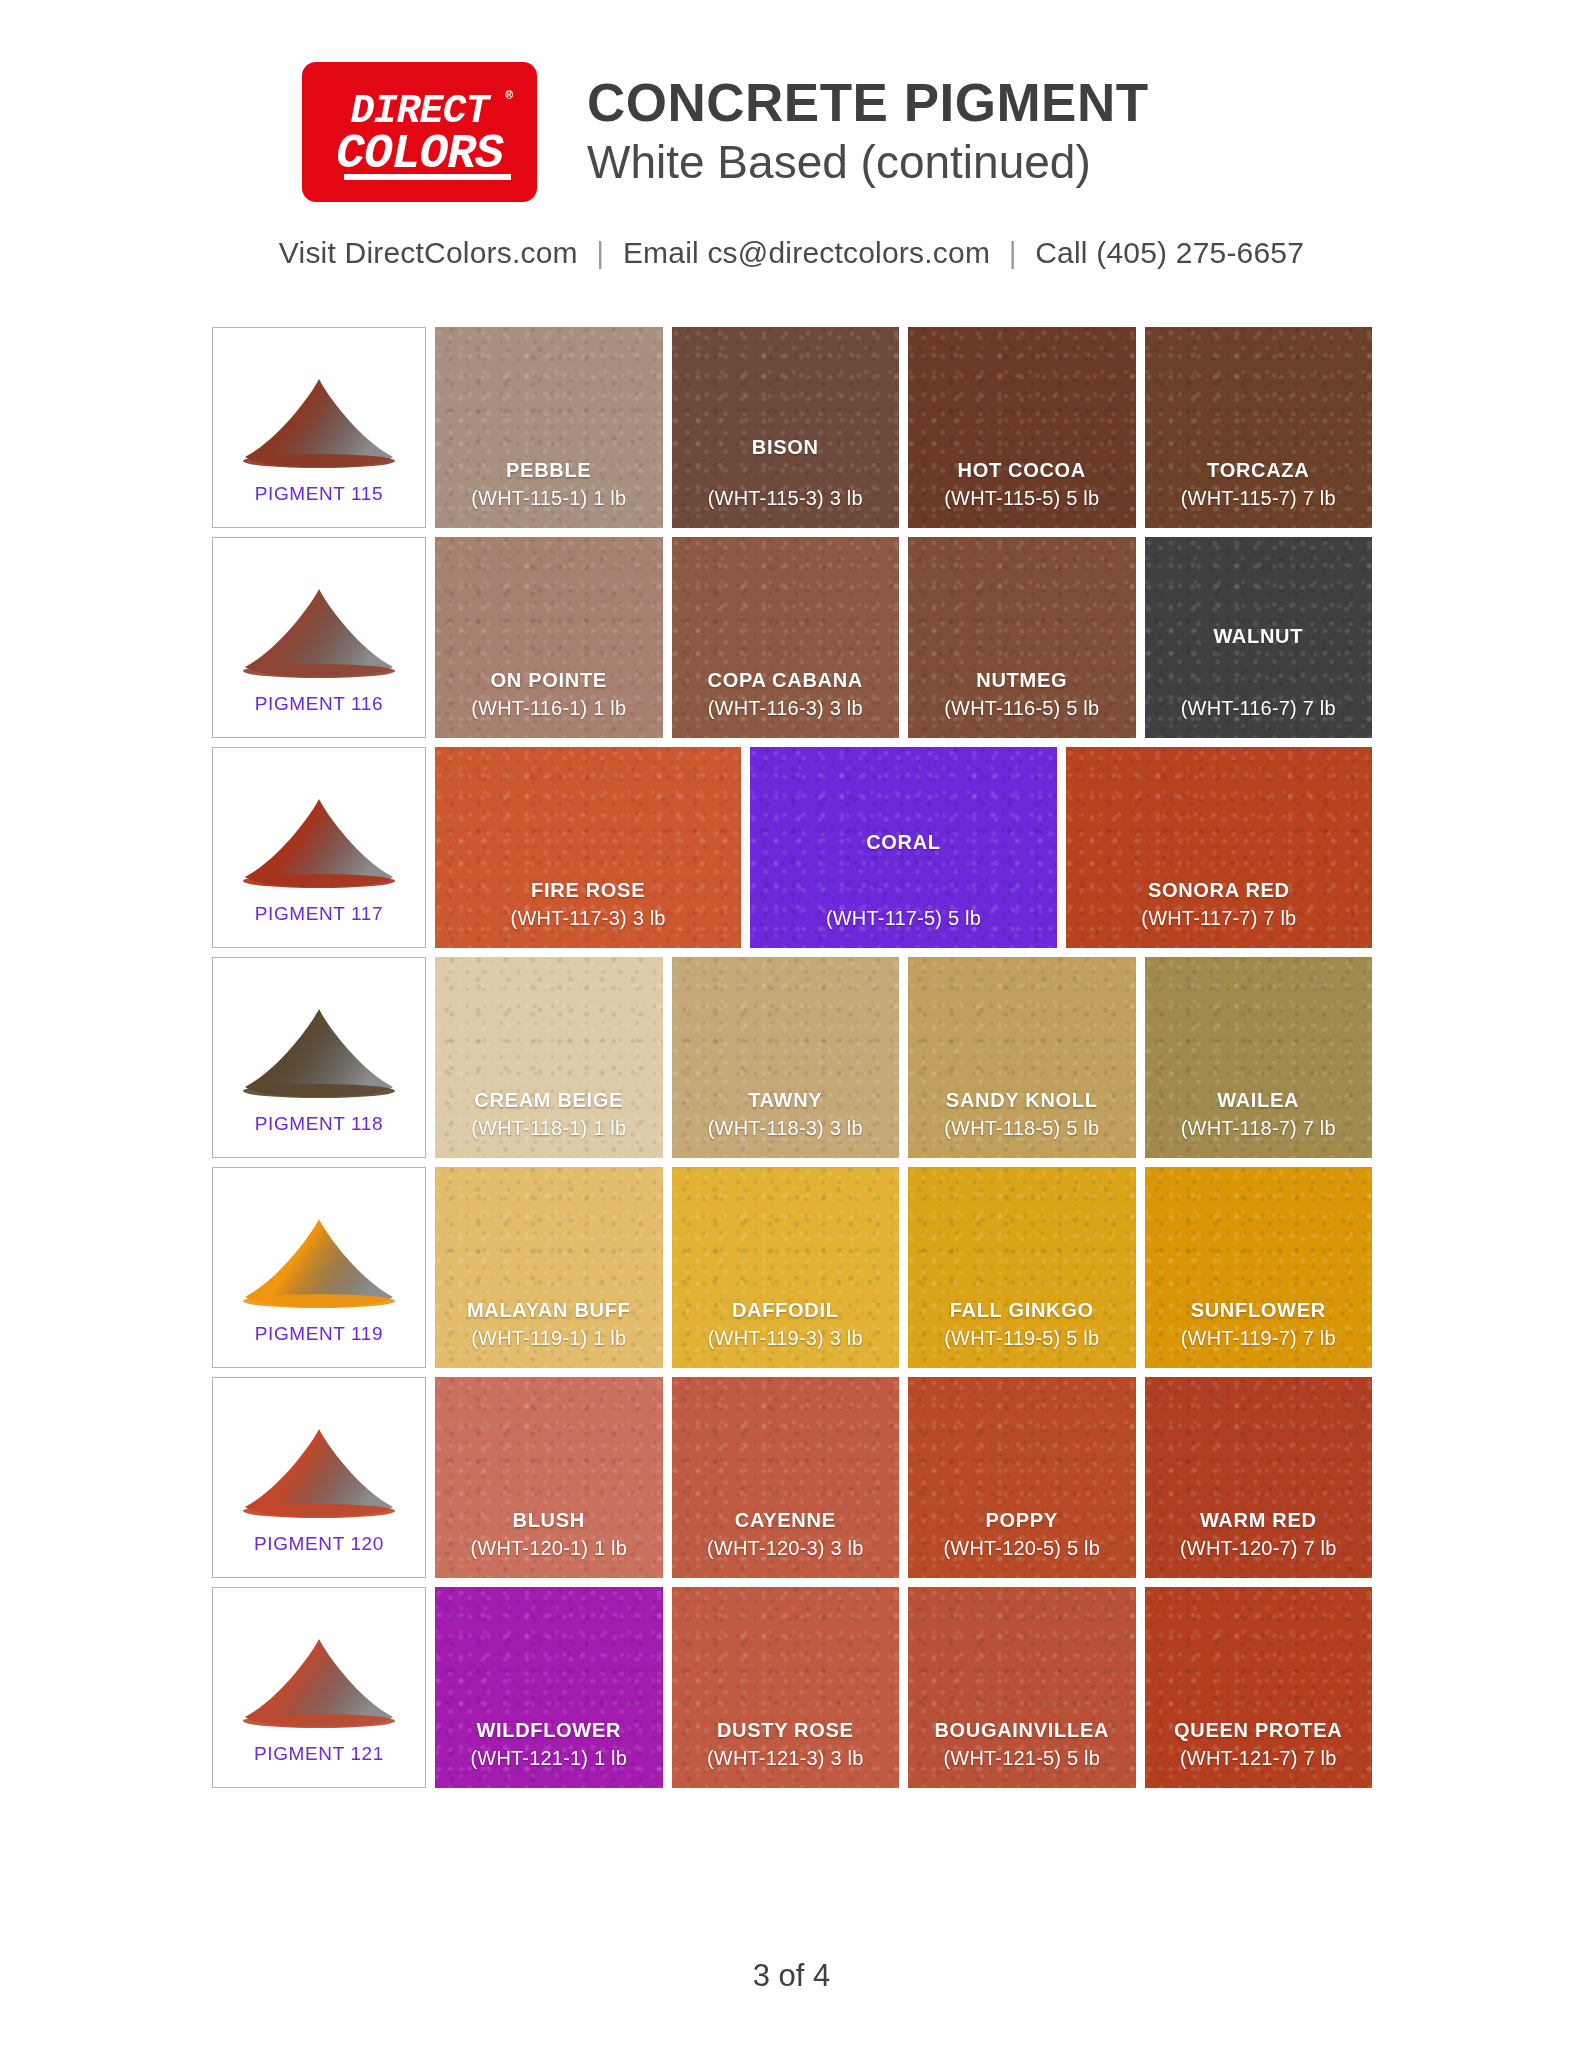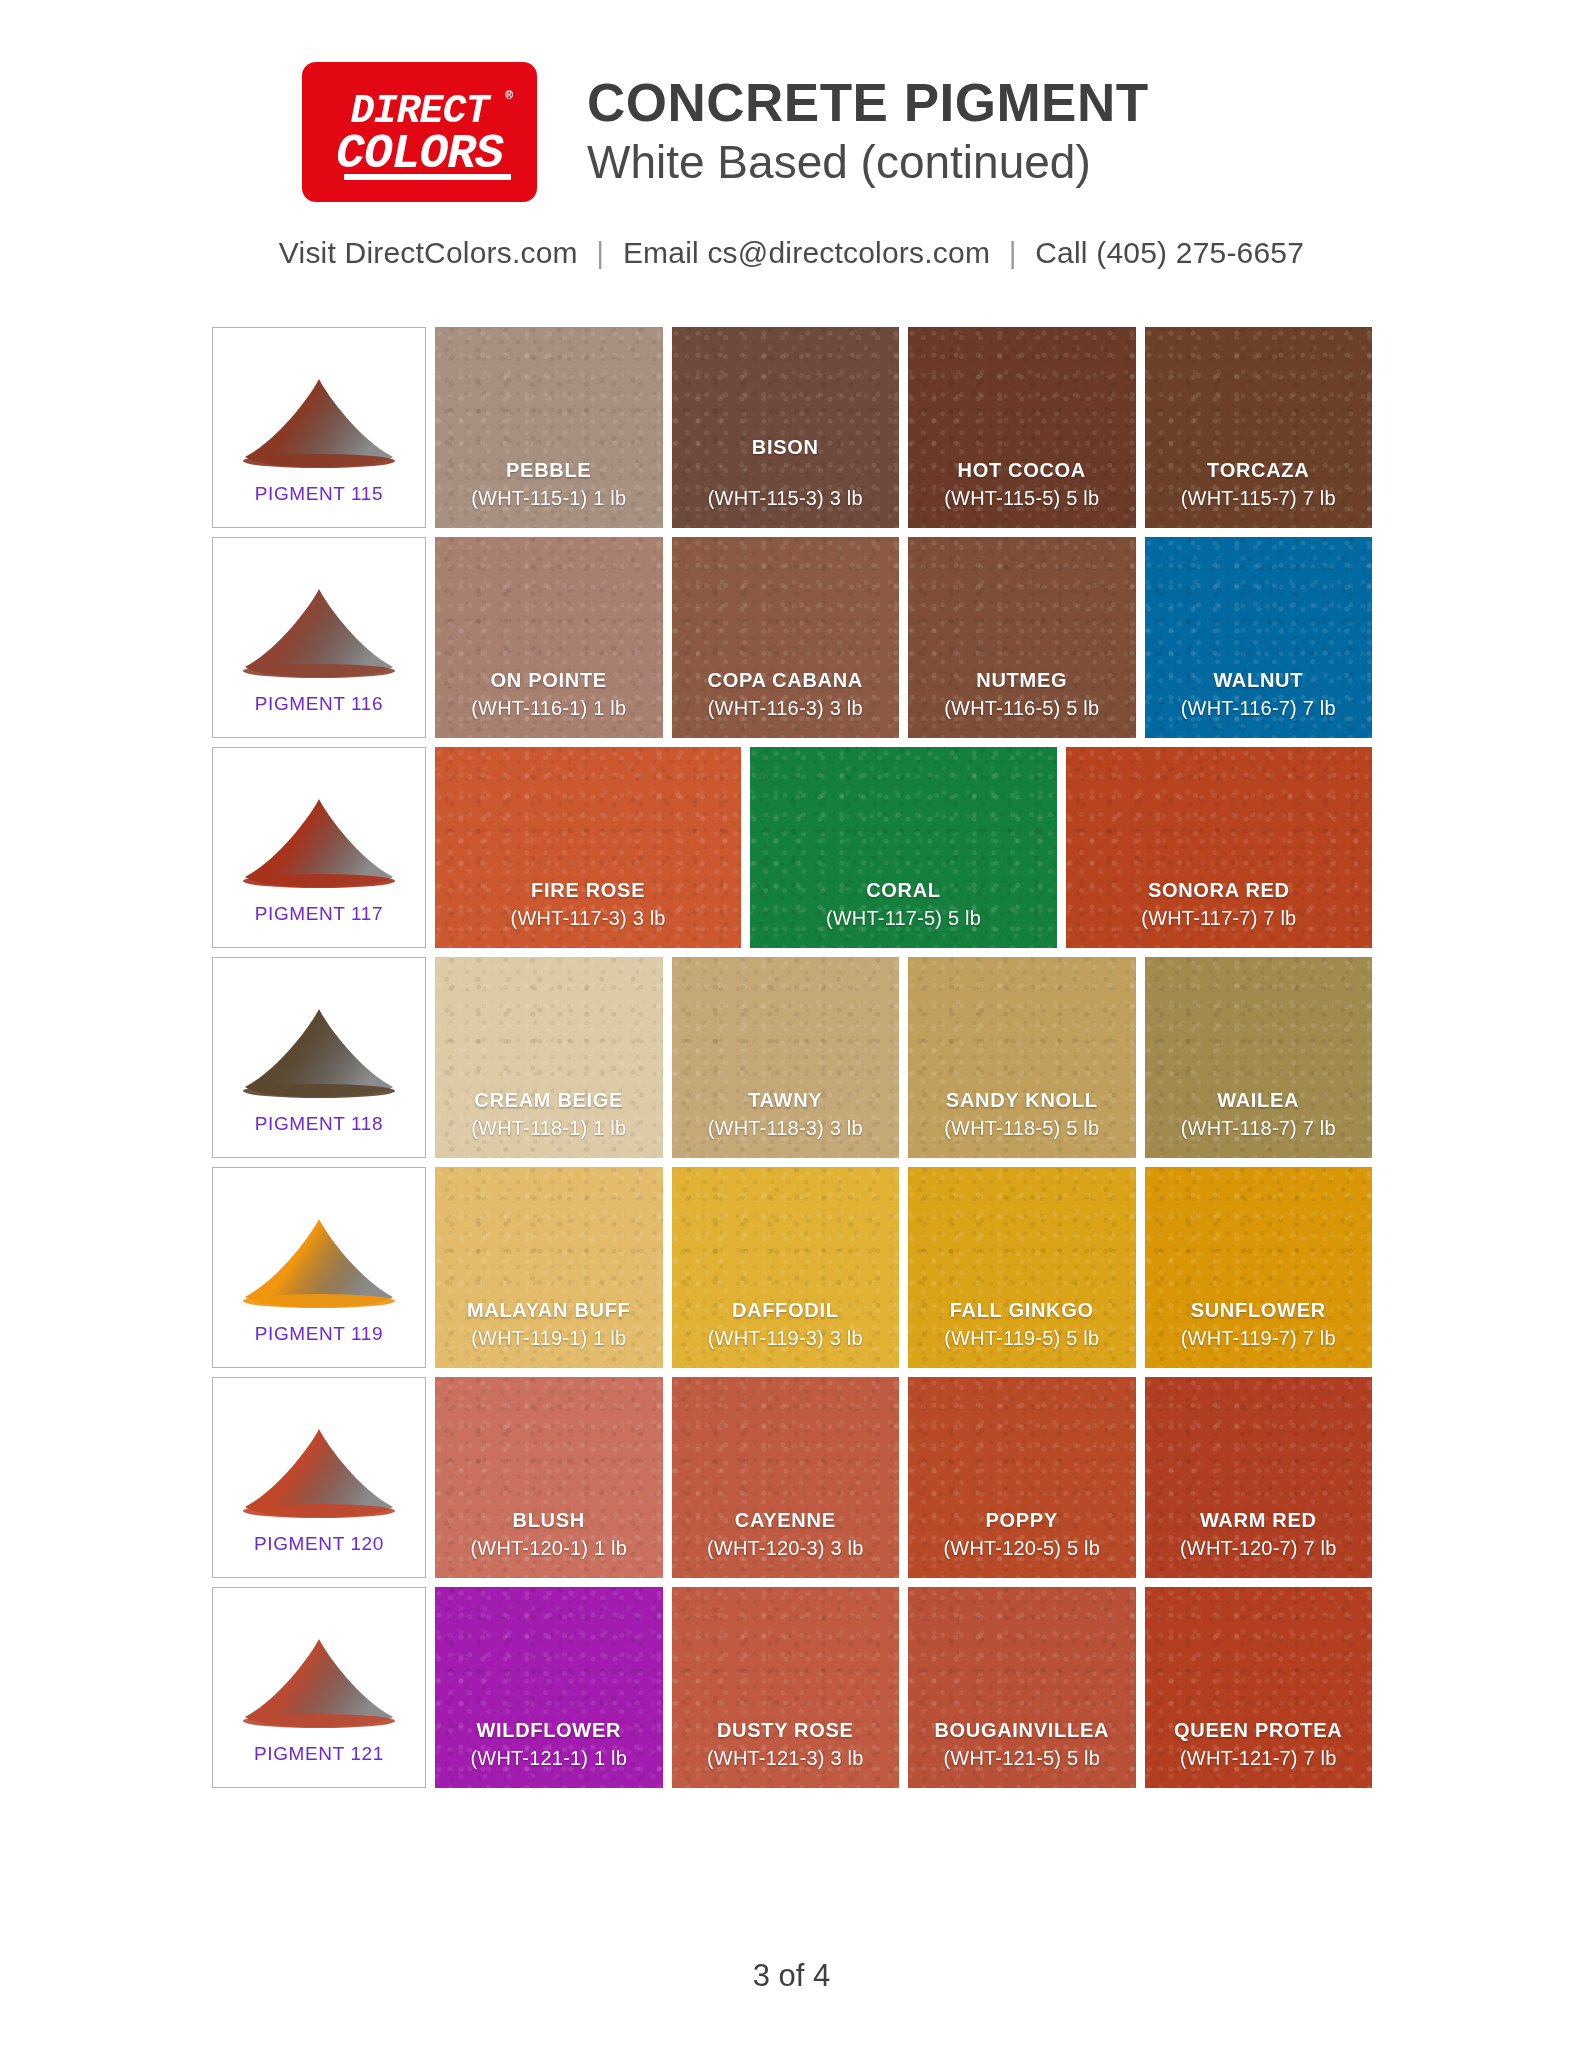--- a/index.html
+++ b/index.html
@@ -225,21 +225,21 @@
           <div class="swatch-code">(WHT-116-1) 1 lb</div>
         </div>
         <div class="swatch" style="background: rgb(140, 90, 68);">
           <div class="swatch-name">COPA CABANA</div>
           <div class="swatch-code">(WHT-116-3) 3 lb</div>
         </div>
         <div class="swatch" style="background: rgb(126, 78, 56);">
           <div class="swatch-name">NUTMEG</div>
           <div class="swatch-code">(WHT-116-5) 5 lb</div>
         </div>
-        <div class="swatch" style="background: #0369a1;">
+        <div class="swatch" style="background: #404040; gap: 44px;">
           <div class="swatch-name">WALNUT</div>
           <div class="swatch-code">(WHT-116-7) 7 lb</div>
         </div>
       </div>
       <div class="row">
         <div class="pigment-cell">
           <svg class="cone" viewBox="0 0 176 92">
             <defs>
               <linearGradient id="g2" x1="0" y1="0" x2="1" y2="0.4">
                 <stop offset="0%" stop-color="#a8331c" stop-opacity="1"></stop>
@@ -249,21 +249,21 @@
             </defs>
             <path d="M88 2 C96 18 128 62 162 80 C150 88 120 90 88 90 C56 90 26 88 14 80 C48 62 80 18 88 2 Z" fill="url(#g2)"></path>
             <ellipse cx="88" cy="84" rx="76" ry="7" fill="#a8331c" opacity="0.92"></ellipse>
           </svg>
           <div class="pigment-label">PIGMENT 117</div>
         </div>
         <div class="swatch" style="background: rgb(204, 88, 48);">
           <div class="swatch-name">FIRE ROSE</div>
           <div class="swatch-code">(WHT-117-3) 3 lb</div>
         </div>
-        <div class="swatch" style="background: #15803d;">
+        <div class="swatch" style="background: #6d28d9; gap: 48px;">
           <div class="swatch-name">CORAL</div>
           <div class="swatch-code">(WHT-117-5) 5 lb</div>
         </div>
         <div class="swatch" style="background: rgb(184, 67, 31);">
           <div class="swatch-name">SONORA RED</div>
           <div class="swatch-code">(WHT-117-7) 7 lb</div>
         </div>
       </div>
       <div class="row">
         <div class="pigment-cell">

